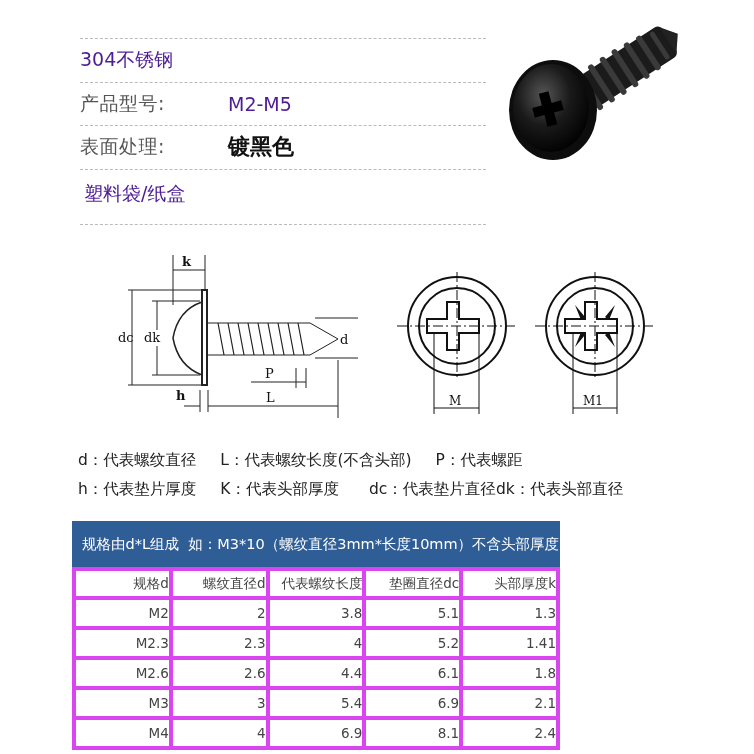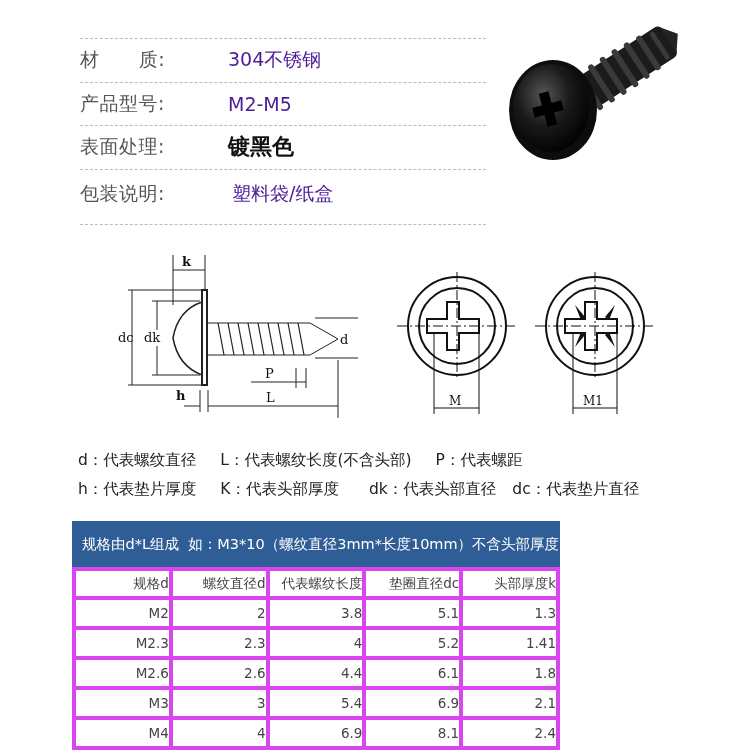--- a/index.html
+++ b/index.html
@@ -32,33 +32,31 @@
 <body>
 
 <div class="dash" style="top:38px"></div>
 <div class="dash" style="top:82px"></div>
 <div class="dash" style="top:125px"></div>
 <div class="dash" style="top:169px"></div>
 <div class="dash" style="top:224px"></div>
 
 <div class="spec-block">
   <div class="spec-row" style="height:44px">
-    <span class="lbl">材      质:</span>
     <span class="val">304不锈钢</span>
   </div>
   <div class="spec-row" style="height:43px">
     <span class="lbl">产品型号:</span>
     <span class="val">M2-M5</span>
   </div>
   <div class="spec-row" style="height:44px">
     <span class="lbl">表面处理:</span>
     <span class="val strong">镀黑色</span>
   </div>
   <div class="spec-row" style="height:50px">
-    <span class="lbl">包装说明:</span>
     <span class="val" style="padding-left:4px">塑料袋/纸盒</span>
   </div>
 </div>
 
 <svg class="product-photo" viewBox="0 0 200 170">
   <defs>
     <radialGradient id="headg" cx="40%" cy="35%" r="70%">
       <stop offset="0" stop-color="#555"></stop>
       <stop offset="0.5" stop-color="#1a1a1a"></stop>
       <stop offset="1" stop-color="#000"></stop>
@@ -154,22 +152,22 @@
 
 <div class="legend">
   <div class="legend-row">
     <span>d：代表螺纹直径</span>
     <span>L：代表螺纹长度(不含头部)</span>
     <span>P：代表螺距</span>
   </div>
   <div class="legend-row">
     <span>h：代表垫片厚度</span>
     <span style="margin-right:30px">K：代表头部厚度</span>
+    <span style="margin-right:0">dc：代表垫片直径</span>
     <span style="margin-right:16px">dk：代表头部直径</span>
-    <span style="margin-right:0">dc：代表垫片直径</span>
   </div>
 </div>
 
 <div class="table-wrap">
   <div class="table-caption">规格由d*L组成  如：M3*10（螺纹直径3mm*长度10mm）不含头部厚度，单位mm</div>
   <table>
     <thead>
       <tr>
         <th>规格d</th>
         <th>螺纹直径d</th>

